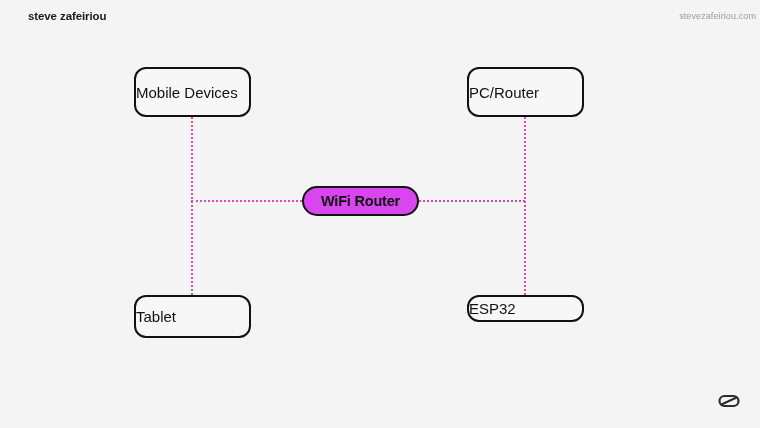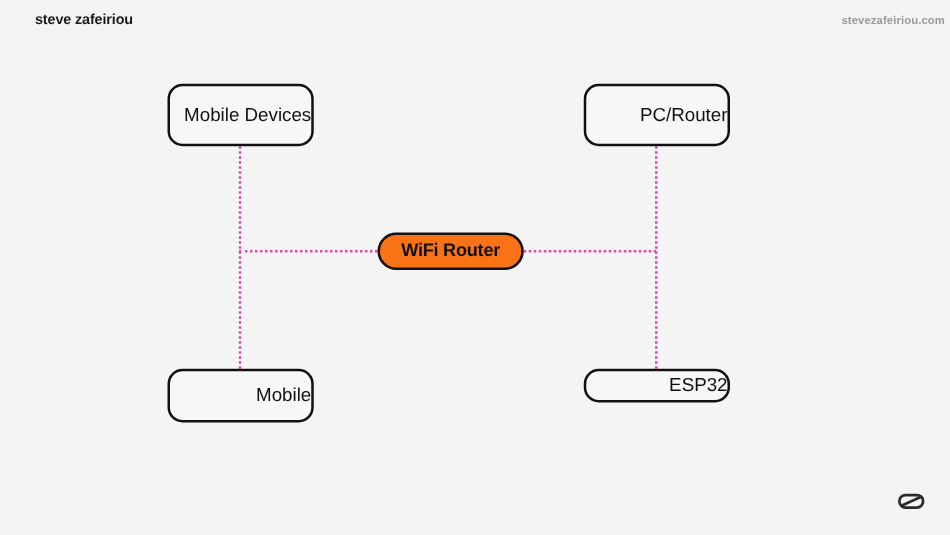--- a/index.html
+++ b/index.html
@@ -32,21 +32,21 @@
     font-weight: 700;
     letter-spacing: -0.1px;
     color: #1a1a1a;
     white-space: nowrap;
   }
   .site-url {
     position: absolute;
     right: 16px;
     top: 11px;
     font-size: 9px;
-    font-weight: 700;
+    font-weight: 400;
     color: #9a9a9a;
     letter-spacing: 0.1px;
     white-space: nowrap;
   }
 
   
   .side-caption {
     position: absolute;
     left: 0px;
     bottom: 8px;
@@ -62,41 +62,41 @@
     height: 428px;
   }
 
   .node {
     position: absolute;
     background: #f7f7f7;
     border: 2.5px solid #111111;
     border-radius: 12px;
     display: flex;
     align-items: center;
-    justify-content: flex-end;
+    justify-content: flex-start;
     font-size: 15px;
     font-weight: 400;
     color: #111111;
     letter-spacing: 0px;
     z-index: 3;
     white-space: nowrap;
   }
 
   .node-mobile   { left: 134px; top: 67px;  width: 117px; height: 50px; }
   .node-pclaptop { left: 467px; top: 67px;  width: 117px; height: 50px; }
   .node-tablet   { left: 134px; top: 295px; width: 117px; height: 43px; }
   .node-esp32    { left: 467px; top: 295px; width: 117px; height: 27px; }
 
   .node-router {
     position: absolute;
     left: 302px;
     top: 186px;
     width: 117px;
     height: 30px;
-    background: #f97316;
+    background: #d946ef;
     border: 2.5px solid #111111;
     border-radius: 999px;
     display: flex;
     align-items: center;
     justify-content: center;
     font-size: 14.5px;
     font-weight: 700;
     color: #111111;
     letter-spacing: -0.2px;
     z-index: 4;
@@ -156,21 +156,21 @@
 
   <div class="node node-pclaptop">
     <span>PC/Router</span>
   </div>
 
   <div class="node-router">
     <span>WiFi Router</span>
   </div>
 
   <div class="node node-tablet">
-    <span>Mobile</span>
+    <span>Tablet</span>
   </div>
 
   <div class="node node-esp32">
     <span>ESP32</span>
   </div>
 </div>
 
 <div class="logo-mark">
   <svg viewBox="0 0 26 26" width="26" height="26" aria-hidden="true">
     <rect x="3.5" y="8" width="19" height="10" rx="5" ry="5" fill="none" stroke="#2b2b2b" stroke-width="2.2"></rect>

